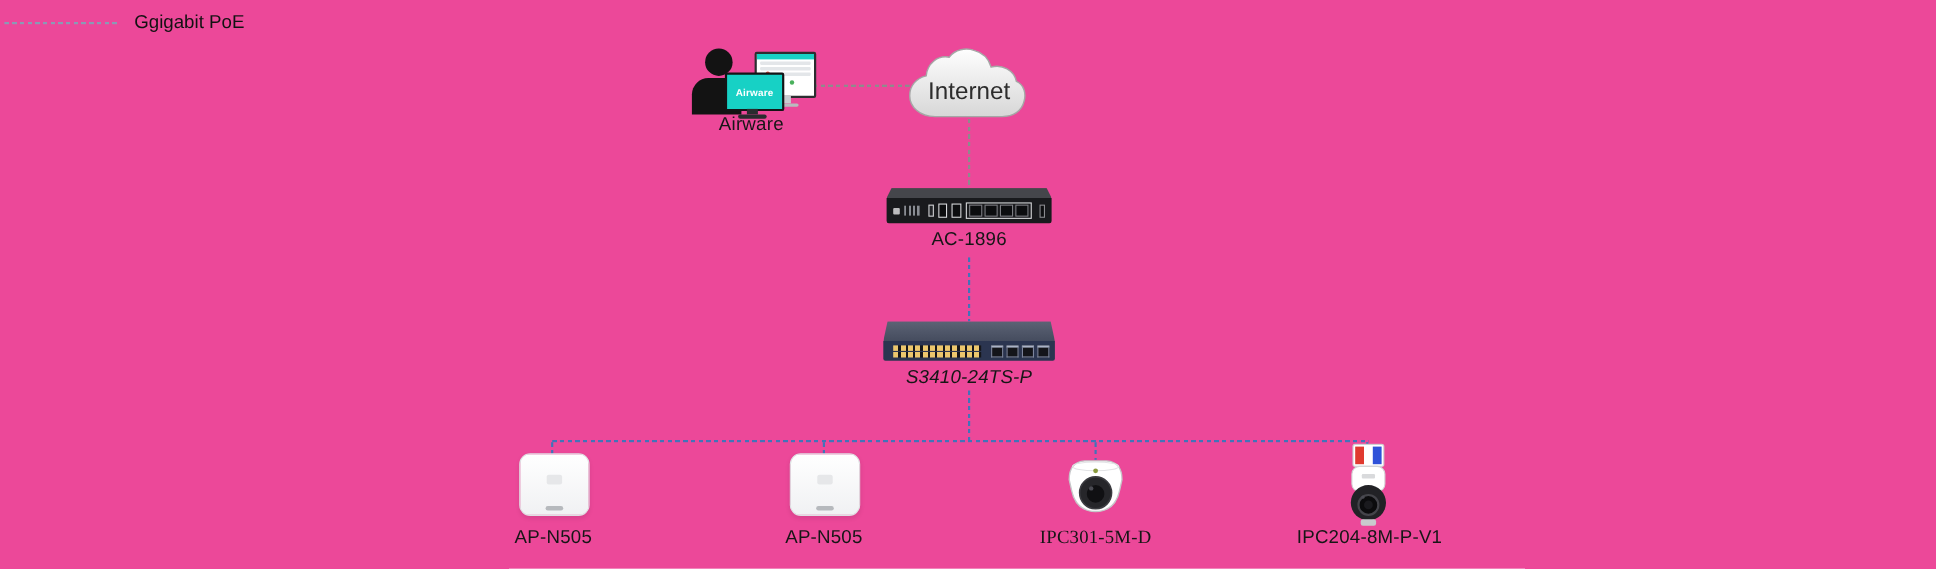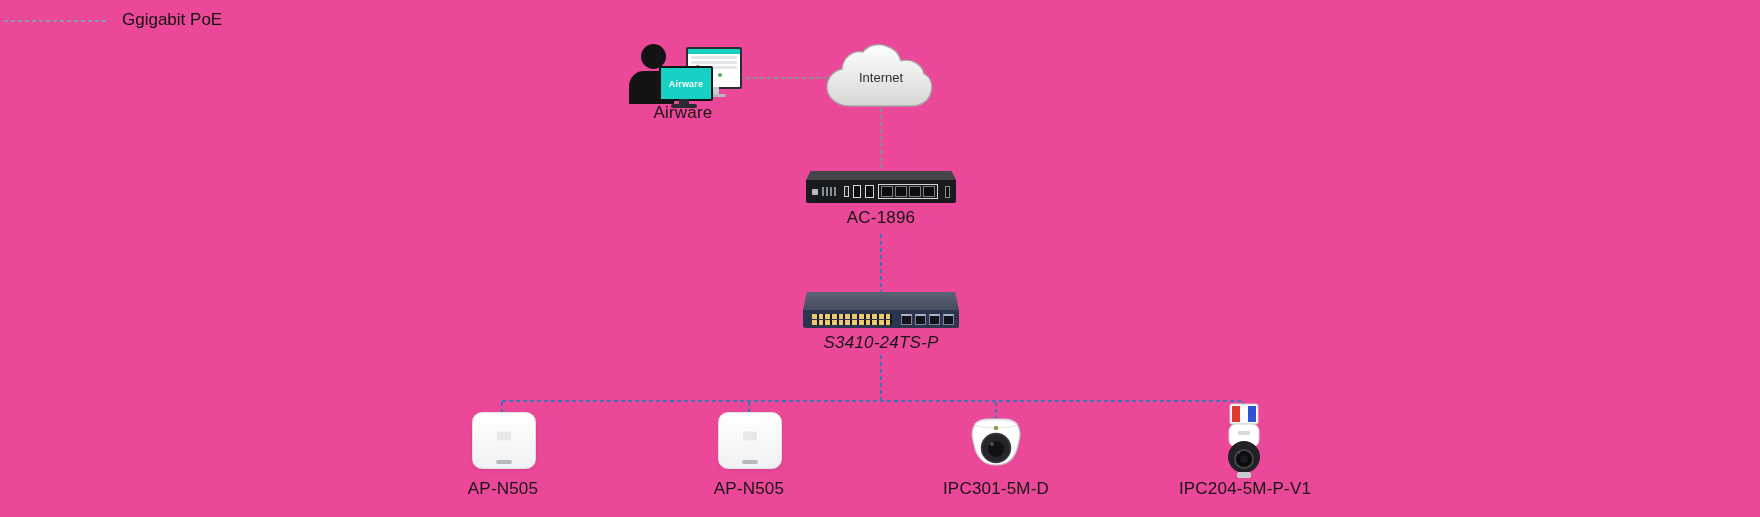--- a/index.html
+++ b/index.html
@@ -36,21 +36,21 @@
   .bm-dot-g { position:absolute; left:30px; top:24px; width:4px; height:4px; border-radius:50%; background:#49b05b; }
   .bm-neck { position:absolute; left:705px; top:87px; width:14px; height:7px; background:#c9cbcf; }
   .bm-base { position:absolute; left:698px; top:94px; width:28px; height:3px; background:#b8babe; border-radius:2px; }
   .frontmon { position:absolute; left:659px; top:66px; width:50px; height:31px; background:#17d1c5; border:2px solid #141416; border-radius:2px;
               display:flex; align-items:center; justify-content:center; }
   .frontmon span { color:#ffffff; font-size:9px; font-weight:bold; letter-spacing:.2px; }
   .fm-neck { position:absolute; left:679px; top:99px; width:10px; height:5px; background:#2a2b2e; }
   .fm-base { position:absolute; left:671px; top:104px; width:26px; height:4px; background:#2a2b2e; border-radius:2px; }
   
   .cloud { position:absolute; left:823px; top:42px; width:112px; height:68px; }
-  .cloud-label { position:absolute; left:881px; top:70px; transform:translateX(-50%); font-size:13px; color:#2d2d2d; }
+  .cloud-label { position:absolute; left:881px; top:70px; transform:translateX(-50%); font-size:22px; color:#2d2d2d; }
   
   .ac { position:absolute; left:806px; top:171px; width:150px; height:34px; }
   .ac-top { position:absolute; left:0; top:0; width:100%; height:9px; background:#45464b;
             clip-path:polygon(3% 0, 97% 0, 100% 100%, 0 100%); }
   .ac-front { position:absolute; left:0; top:9px; width:100%; height:23px; background:#191a1d; border-radius:0 0 2px 2px;
               display:flex; align-items:center; padding:0 6px; gap:4px; box-sizing:border-box; }
   .ac-logo { width:10px; height:6px; background:#d9d9db; border-radius:1px; opacity:.85; }
   .ac-leds { width:26px; height:9px; opacity:.75;
              background:repeating-linear-gradient(to right, #aeb2ba 0 2px, transparent 2px 4px); }
   .flex-sp { flex:1; }
@@ -179,29 +179,29 @@
   <div class="lbl" style="left:749px; top:479px;">AP-N505</div>
 
   <svg class="cam" style="left:963px; top:416px; width:66px; height:58px;" viewBox="0 0 66 58">
     <path d="M9,20 Q9,4 23,3 L43,3 Q57,4 57,20 L55,29 Q51,49 33,49 Q15,49 11,29 Z" fill="#ffffff" stroke="#c6c7c9" stroke-width="1.2"></path>
     <ellipse cx="33" cy="8" rx="21" ry="4" fill="none" stroke="#e2e3e5" stroke-width="1"></ellipse>
     <circle cx="33" cy="12" r="2.2" fill="#8a9a3e"></circle>
     <circle cx="33" cy="32" r="14.5" fill="#26262a" stroke="#3b3b40" stroke-width="1.5"></circle>
     <circle cx="33" cy="33" r="8" fill="#101013"></circle>
     <circle cx="29" cy="28" r="2" fill="#4a4a52"></circle>
   </svg>
-  <div class="lbl" style="left:996px; top:479px;">IPC301-5M-D</div>
+  <div class="lbl" style="left:996px; top:479px;font-family:Liberation Serif, serif;">IPC301-5M-D</div>
 
   <svg class="cam" style="left:1224px; top:403px; width:40px; height:78px;" viewBox="0 0 40 78">
     <rect x="6" y="1" width="28" height="20" rx="2" fill="#ffffff" stroke="#d0d0d2"></rect>
     <rect x="8" y="3" width="8" height="16" fill="#e03a2f"></rect>
     <rect x="24" y="3" width="8" height="16" fill="#2f52d9"></rect>
     <rect x="5" y="21" width="30" height="23" rx="7" fill="#ffffff" stroke="#d4d4d6"></rect>
     <rect x="14" y="28" width="12" height="4" rx="1" fill="#d9dadc"></rect>
     <circle cx="20" cy="54" r="16" fill="#222226"></circle>
     <circle cx="20" cy="56" r="9" fill="#0b0b0d" stroke="#44444a" stroke-width="2"></circle>
     <circle cx="20" cy="56" r="4" fill="#1a1a1e"></circle>
     <circle cx="15" cy="49" r="1.5" fill="#4a4a52"></circle>
     <rect x="13" y="69" width="14" height="6" rx="2" fill="#c9cacd"></rect>
   </svg>
-  <div class="lbl" style="left:1245px; top:479px;">IPC204-5M-P-V1</div>
+  <div class="lbl" style="left:1245px; top:479px;">IPC204-8M-P-V1</div>
 
 </div>
 
 </body></html>

